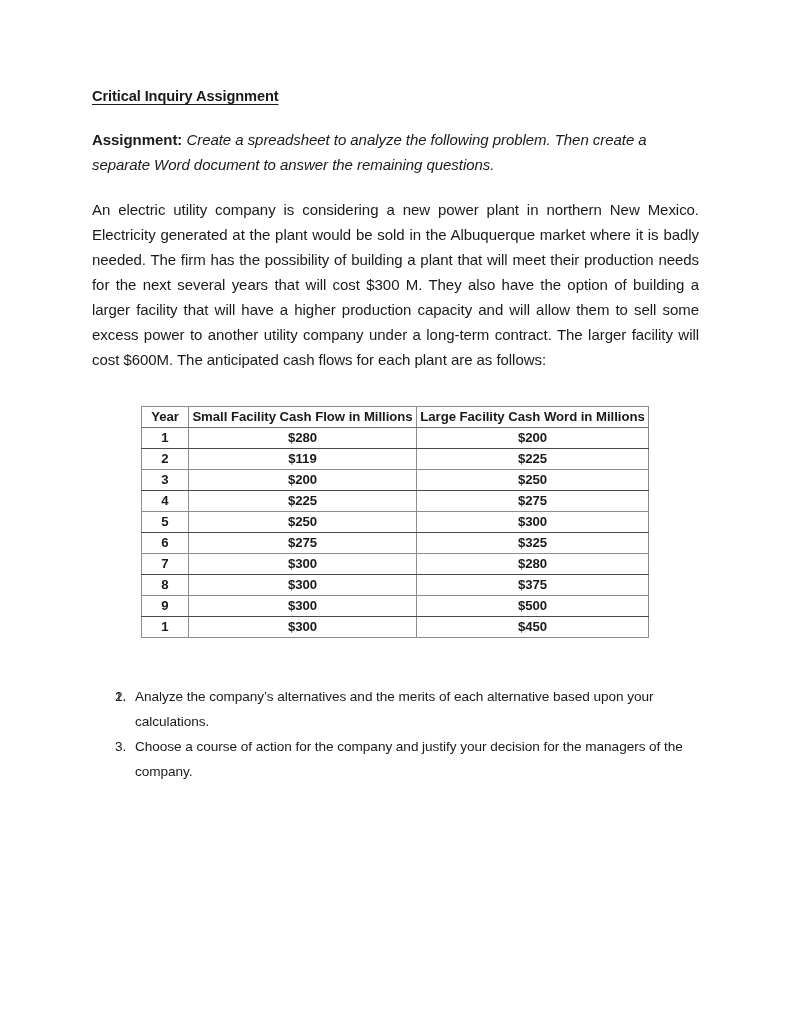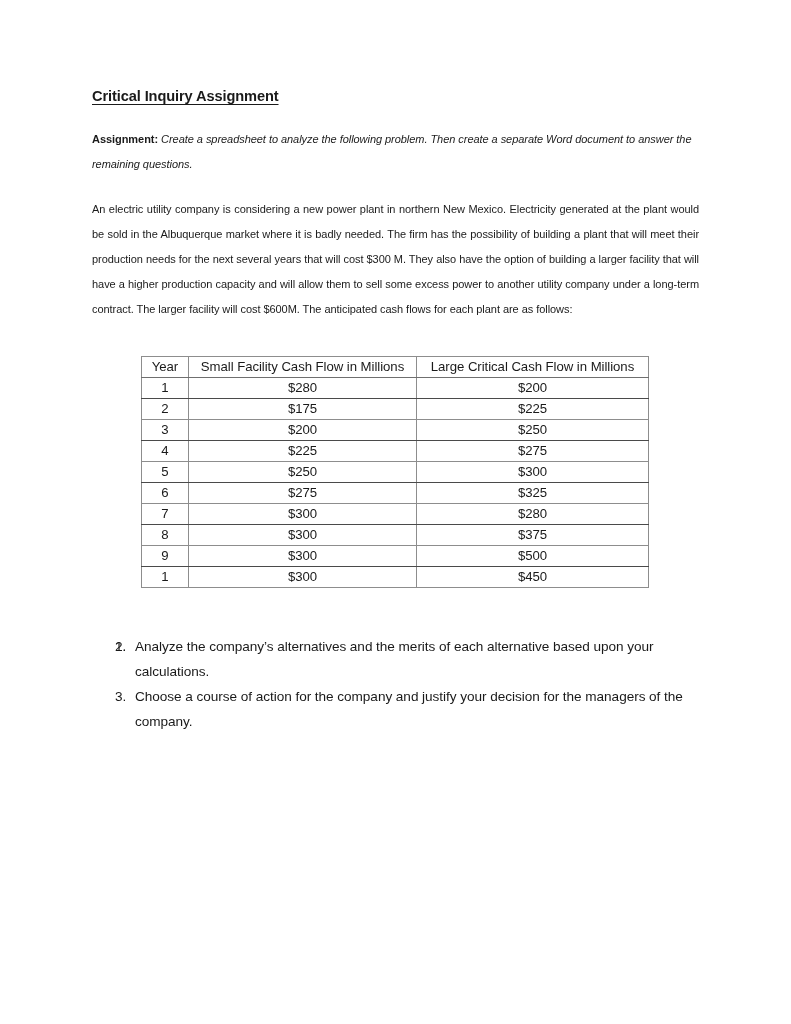--- a/index.html
+++ b/index.html
@@ -35,21 +35,21 @@
     font-weight: bold;
     text-decoration: underline;
     text-underline-offset: 3px;
     letter-spacing: -0.1px;
     margin: 0 0 21px 0;
     line-height: 1.2;
   }
 
   
   p.para {
-    font-size: 11px;
+    font-size: 15px;
     line-height: 25px;
     margin: 8px 0 20px 0;
     text-align: justify;
     letter-spacing: -0.05px;
   }
   p.para.no-justify {
     text-align: left;
   }
   .assign-label {
     font-weight: bold;
@@ -69,21 +69,21 @@
     table-layout: fixed;
     font-size: 13.2px;
   }
   table.cashflow th,
   table.cashflow td {
     border: 1px solid #8d8d8d;
     text-align: center;
     height: 20px;
     line-height: 19px;
     padding: 0 2px;
-    font-weight: normal;
+    font-weight: bold;
     letter-spacing: -0.05px;
   }
   table.cashflow col.c-year { width: 47px; }
   table.cashflow col.c-small { width: 228px; }
   table.cashflow col.c-large { width: 232px; }
   table.cashflow tr.head th {
     border-bottom: 1px solid #6f6f6f;
   }
   table.cashflow tr:nth-child(odd) td {
     border-top-color: #4a4a4a;
@@ -134,32 +134,32 @@
       <table class="cashflow">
         <colgroup>
           <col class="c-year">
             <col class="c-small">
             <col class="c-large">
         </colgroup>
         <thead>
           <tr class="head">
             <th>Year</th>
             <th>Small Facility Cash Flow in Millions</th>
-            <th>Large Critical Cash Flow in Millions</th>
+            <th>Large Facility Cash Word in Millions</th>
           </tr>
         </thead>
         <tbody>
           <tr>
             <td>1</td>
             <td>$280</td>
             <td>$200</td>
           </tr>
           <tr>
             <td>2</td>
-            <td>$175</td>
+            <td>$119</td>
             <td>$225</td>
           </tr>
           <tr>
             <td>3</td>
             <td>$200</td>
             <td>$250</td>
           </tr>
           <tr>
             <td>4</td>
             <td>$225</td>

